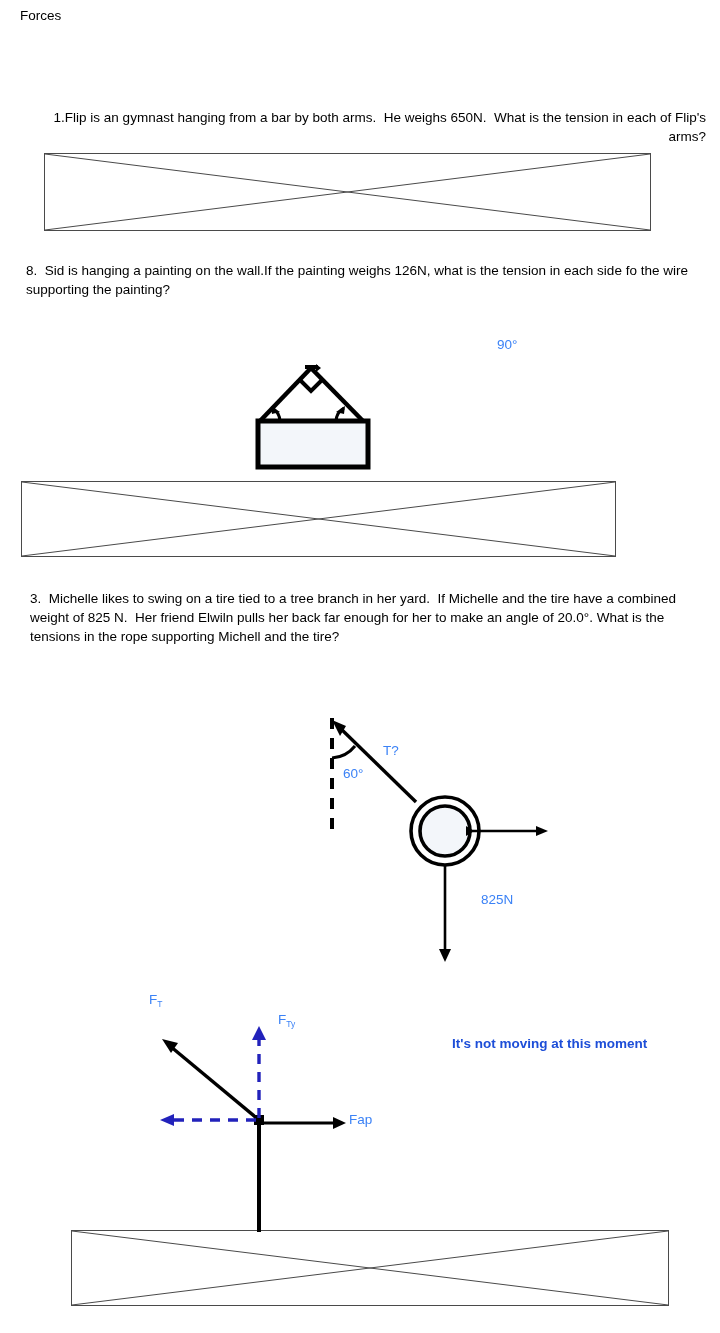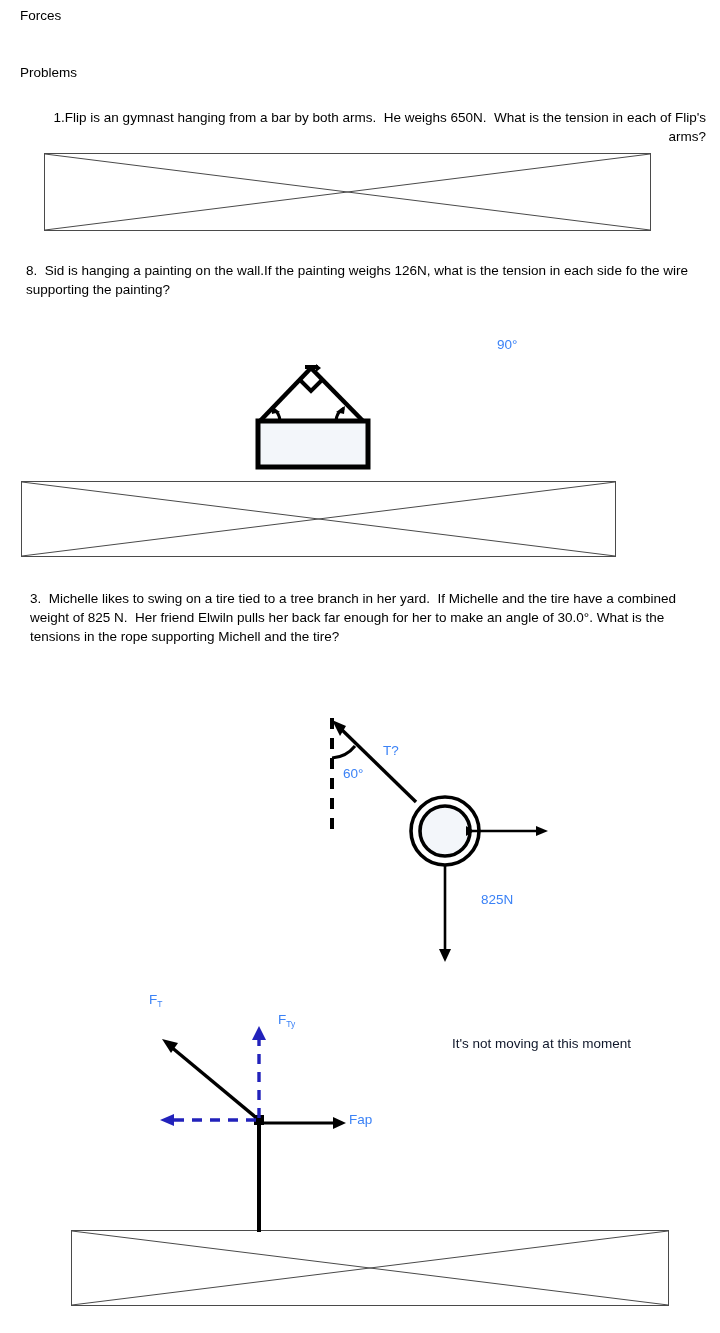--- a/index.html
+++ b/index.html
@@ -78,46 +78,46 @@
   #label-T    { left: 371px; top: 743px; }
   #label-30   { left: 331px; top: 766px; }
   #label-825  { left: 469px; top: 892px; }
   #label-FT   { left: 137px; top: 992px; }
   #label-FTy  { left: 266px; top: 1012px; }
   #label-Fap  { left: 337px; top: 1112px; }
   #note-block {
     position: absolute;
     left: 440px; top: 1033px;
     width: 250px;
-    color: #0f172a;
+    color: #1d4ed8;
     font-size: 13.5px;
     line-height: 21px;
+    font-weight: bold;
   }
   #note-block .note-line-2 { display: block; padding-left: 18px; }
   #note-block sub {
     font-size: 8.5px;
     vertical-align: baseline;
     position: relative;
     top: 3px;
   }
 </style>
 </head>
 <body>
 
 <div class="page">
 
   <div class="txt" id="title-forces">Forces</div>
 
-  <div class="txt" id="heading-problems">Problems</div>
 
   <div class="txt" id="problem-1-text">1.Flip is an gymnast hanging from a bar by both arms.  He weighs 650N.  What is the tension in each of Flip's arms?</div>
 
   <div class="txt" id="problem-2-text">8.  Sid is hanging a painting on the wall.If the painting weighs 126N, what is the tension in each side fo the wire supporting the painting?</div>
 
-  <div class="txt" id="problem-3-text">3.  Michelle likes to swing on a tire tied to a tree branch in her yard.  If Michelle and the tire have a combined weight of 825 N.  Her friend Elwiln pulls her back far enough for her to make an angle of 30.0°. What is the tensions in the rope supporting Michell and the tire?</div>
+  <div class="txt" id="problem-3-text">3.  Michelle likes to swing on a tire tied to a tree branch in her yard.  If Michelle and the tire have a combined weight of 825 N.  Her friend Elwiln pulls her back far enough for her to make an angle of 20.0°. What is the tensions in the rope supporting Michell and the tire?</div>
 
   <div class="placeholder-box" id="placeholder-box-1">
     <svg viewBox="0 0 607 78" preserveAspectRatio="none">
       <line x1="0" y1="0" x2="607" y2="78" stroke="#4a4a4a" stroke-width="1" vector-effect="non-scaling-stroke"></line>
       <line x1="607" y1="0" x2="0" y2="78" stroke="#4a4a4a" stroke-width="1" vector-effect="non-scaling-stroke"></line>
     </svg>
   </div>
 
   <div class="placeholder-box" id="placeholder-box-2">
     <svg viewBox="0 0 595 76" preserveAspectRatio="none">

